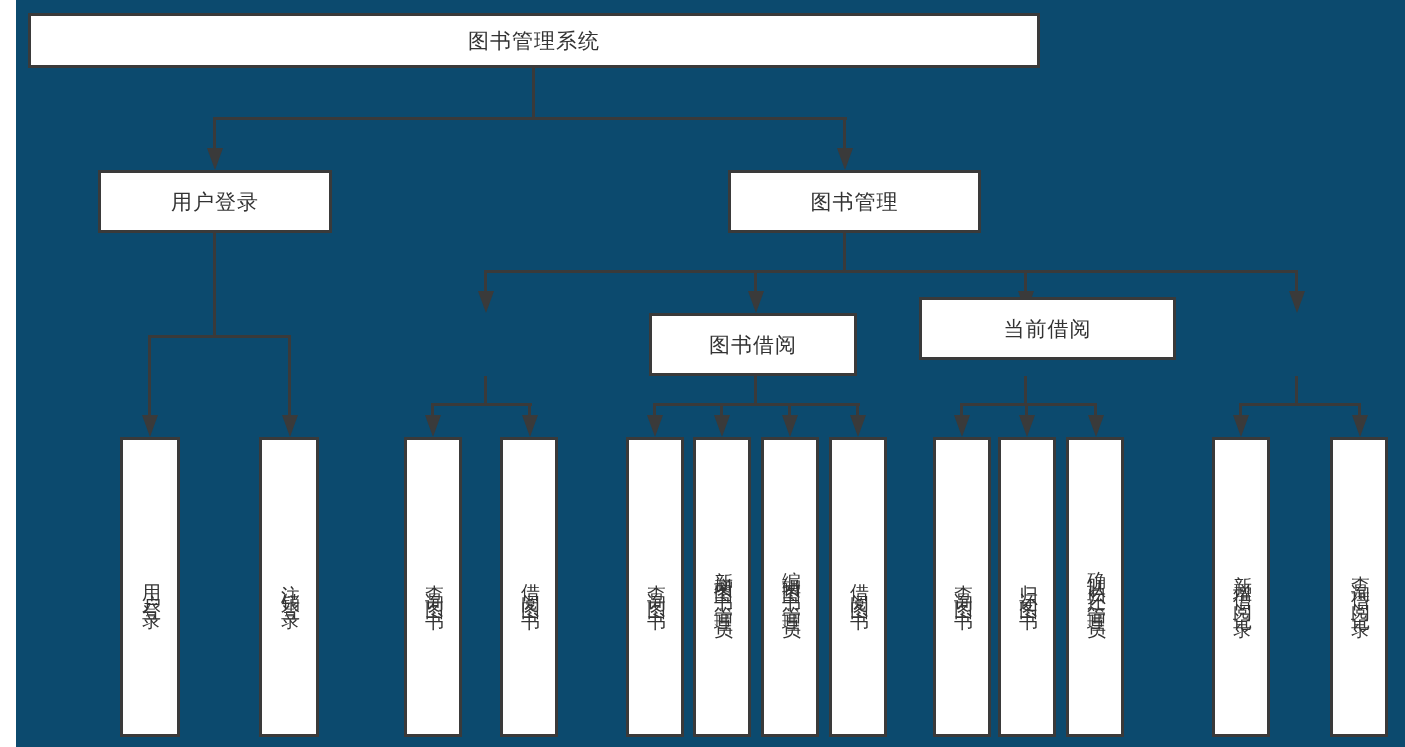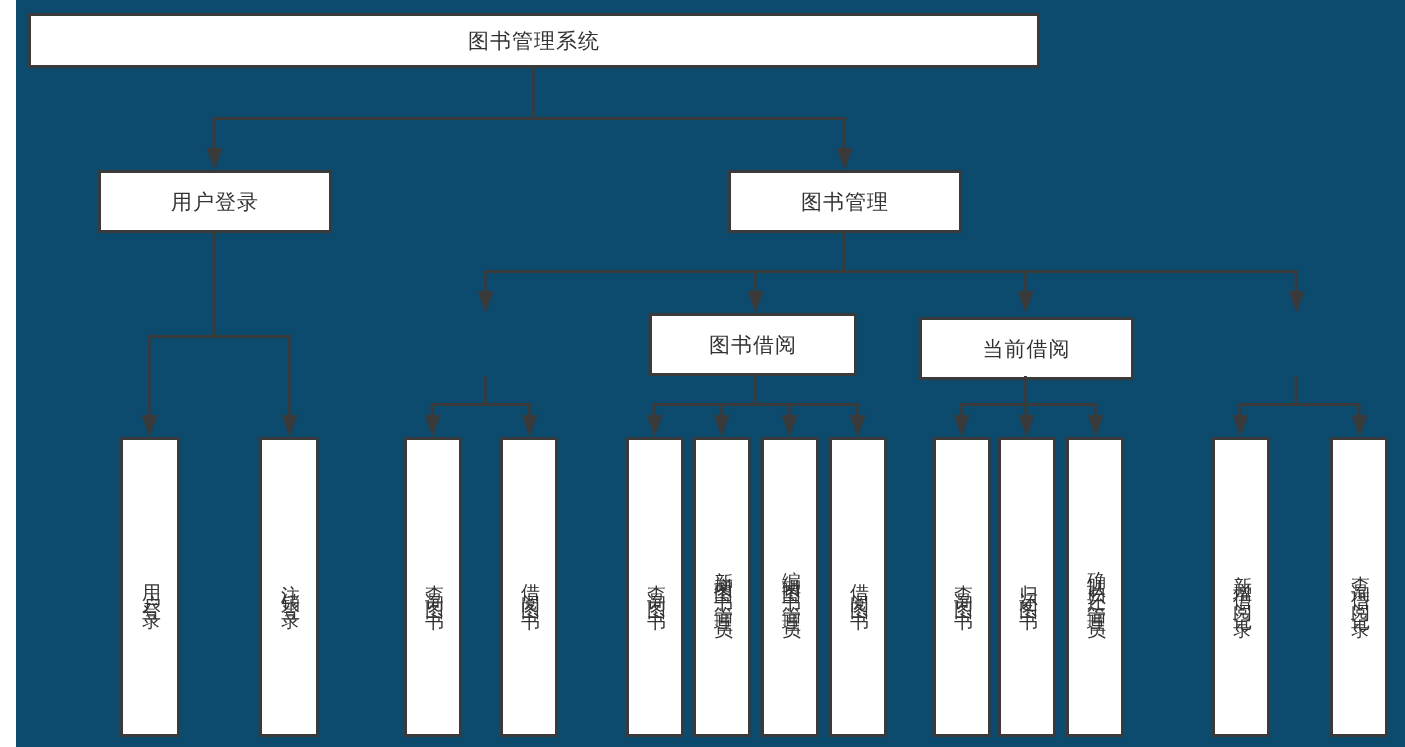--- a/index.html
+++ b/index.html
@@ -72,21 +72,21 @@
   <div class="vline" style="left:516px; top:68px; height:49px;"></div>
   <div class="hline" style="left:197px; top:117px; width:634px;"></div>
   <div class="vline" style="left:197px; top:117px; height:40px;"></div>
   <div class="vline" style="left:827px; top:117px; height:40px;"></div>
   <div class="arrow" style="left:191px; top:148px;"></div>
   <div class="arrow" style="left:821px; top:148px;"></div>
 
   <div class="box" style="left:82px; top:170px; width:234px; height:63px;">
     <span class="h-label">用户登录</span>
   </div>
-  <div class="box" style="left:712px; top:170px; width:234px; height:63px;">
+  <div class="box" style="left:712px; top:170px; width:253px; height:63px;">
     <span class="h-label">图书管理</span>
   </div>
 
   <div class="vline" style="left:197px; top:233px; height:102px;"></div>
   <div class="hline" style="left:132px; top:335px; width:143px;"></div>
   <div class="vline" style="left:132px; top:335px; height:90px;"></div>
   <div class="vline" style="left:272px; top:335px; height:90px;"></div>
   <div class="arrow" style="left:126px; top:415px;"></div>
   <div class="arrow" style="left:266px; top:415px;"></div>
 
@@ -97,21 +97,21 @@
   <div class="vline" style="left:1008px; top:270px; height:30px;"></div>
   <div class="vline" style="left:1279px; top:270px; height:30px;"></div>
   <div class="arrow" style="left:462px; top:291px;"></div>
   <div class="arrow" style="left:732px; top:291px;"></div>
   <div class="arrow" style="left:1002px; top:291px;"></div>
   <div class="arrow" style="left:1273px; top:291px;"></div>
 
   <div class="box" style="left:633px; top:313px; width:208px; height:63px;">
     <span class="h-label">图书借阅</span>
   </div>
-  <div class="box" style="left:903px; top:317px; width:215px; height:63px;">
+  <div class="box" style="left:903px; top:297px; width:257px; height:63px;">
     <span class="h-label">当前借阅</span>
   </div>
 
   <div class="vline" style="left:468px; top:376px; height:30px;"></div>
   <div class="hline" style="left:415px; top:403px; width:101px;"></div>
   <div class="vline" style="left:415px; top:403px; height:20px;"></div>
   <div class="vline" style="left:512px; top:403px; height:20px;"></div>
   <div class="arrow" style="left:409px; top:415px;"></div>
   <div class="arrow" style="left:506px; top:415px;"></div>
 

